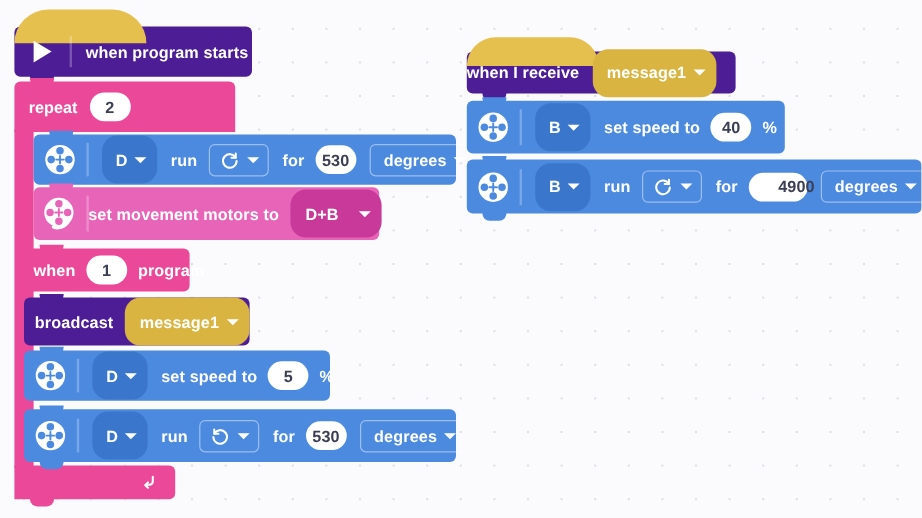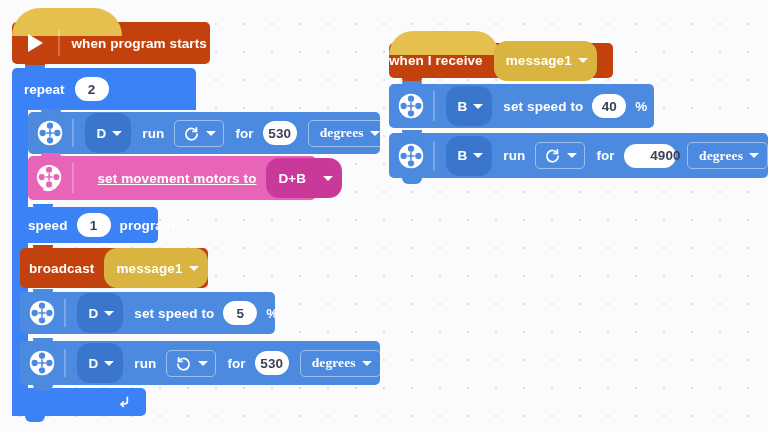--- a/index.html
+++ b/index.html
@@ -34,38 +34,38 @@
     background:inherit;
   }
   
   .notch-bot::after{
     content:"";position:absolute;left:13px;bottom:-6px;
     width:20px;height:7px;border-radius:0 0 6px 6px;
     background:inherit;
   }
 
   
-  .c-event{background:#c2410c;}
+  .c-event{background:#4c1d95;}
   .c-event-in{background:#d9b441;}
-  .c-control{background:#3b82f6;}
+  .c-control{background:#ec4899;}
   .c-motor{background:#4c8ae0;}
   .c-motor-in{background:#3a77cc;}
   .c-move{background:#e864b8;}
   .c-move-in{background:#c9399a;}
 
   
   .drop{
     display:inline-flex;align-items:center;gap:6px;
     border-radius:13px;padding:3px 9px 3px 12px;
     height:40px;box-sizing:border-box;
     font-size:13.5px;font-weight:bold;color:#fff;
   }
   .drop.boxed{
     border-radius:5px;border:1.5px solid rgba(255,255,255,.45);
-    background:transparent;padding:3px 8px 3px 11px;height:27px;font-family:Liberation Serif, serif;
+    background:transparent;padding:3px 8px 3px 11px;height:27px;
   }
   .drop.icononly{padding:2px 7px 2px 8px;}
   .oval{
     display:inline-flex;align-items:center;justify-content:center;
     background:#fff;border-radius:13px;
     min-width:34px;height:24px;padding:0 9px;box-sizing:border-box;
     color:#3b3f55;font-size:13.5px;font-weight:bold;
   }
   .caret{
     width:0;height:0;border-left:5px solid transparent;
@@ -162,29 +162,29 @@
         <path d="M24 22 a11 11 0 0 1 -14 6" stroke="#fff" stroke-width="2.6" fill="none" stroke-linecap="round"></path>
         <circle cx="15" cy="15" r="13" fill="#fff"></circle>
         <circle cx="15" cy="7.2" r="3.3" fill="#e864b8"></circle>
         <circle cx="15" cy="22.8" r="3.3" fill="#e864b8"></circle>
         <circle cx="7.2" cy="15" r="3.3" fill="#e864b8"></circle>
         <circle cx="22.8" cy="15" r="3.3" fill="#e864b8"></circle>
         <path d="M15 11.8 v6.4 M11.8 15 h6.4" stroke="#e864b8" stroke-width="1.7" stroke-linecap="round"></path>
       </svg>
     </span>
     <div class="sep" style="height:30px;"></div>
-    <span class="txt" style="margin-left:24px;text-decoration:underline;">set movement motors to</span>
+    <span class="txt" style="margin-left:0;">set movement motors to</span>
     <span class="drop c-move-in" style="margin-left:10px;gap:17px;">
       <span>D+B</span>
       <span class="caret"></span>
     </span>
   </div>
 
   <div class="blk c-control notch-top" style="left:20px;top:207px;width:138px;height:36px;padding-left:8px;">
-    <span class="txt">speed</span>
+    <span class="txt">when</span>
     <span class="oval" style="margin-left:9px;">1</span>
     <span class="txt" style="margin-left:9px;">program</span>
   </div>
 
   <div class="blk c-event notch-top" style="left:20px;top:248px;width:188px;height:40px;padding-left:9px;">
     <span class="txt">broadcast</span>
     <span class="drop c-event-in" style="margin-left:10px;">
       <span>message1</span>
       <span class="caret"></span>
     </span>

